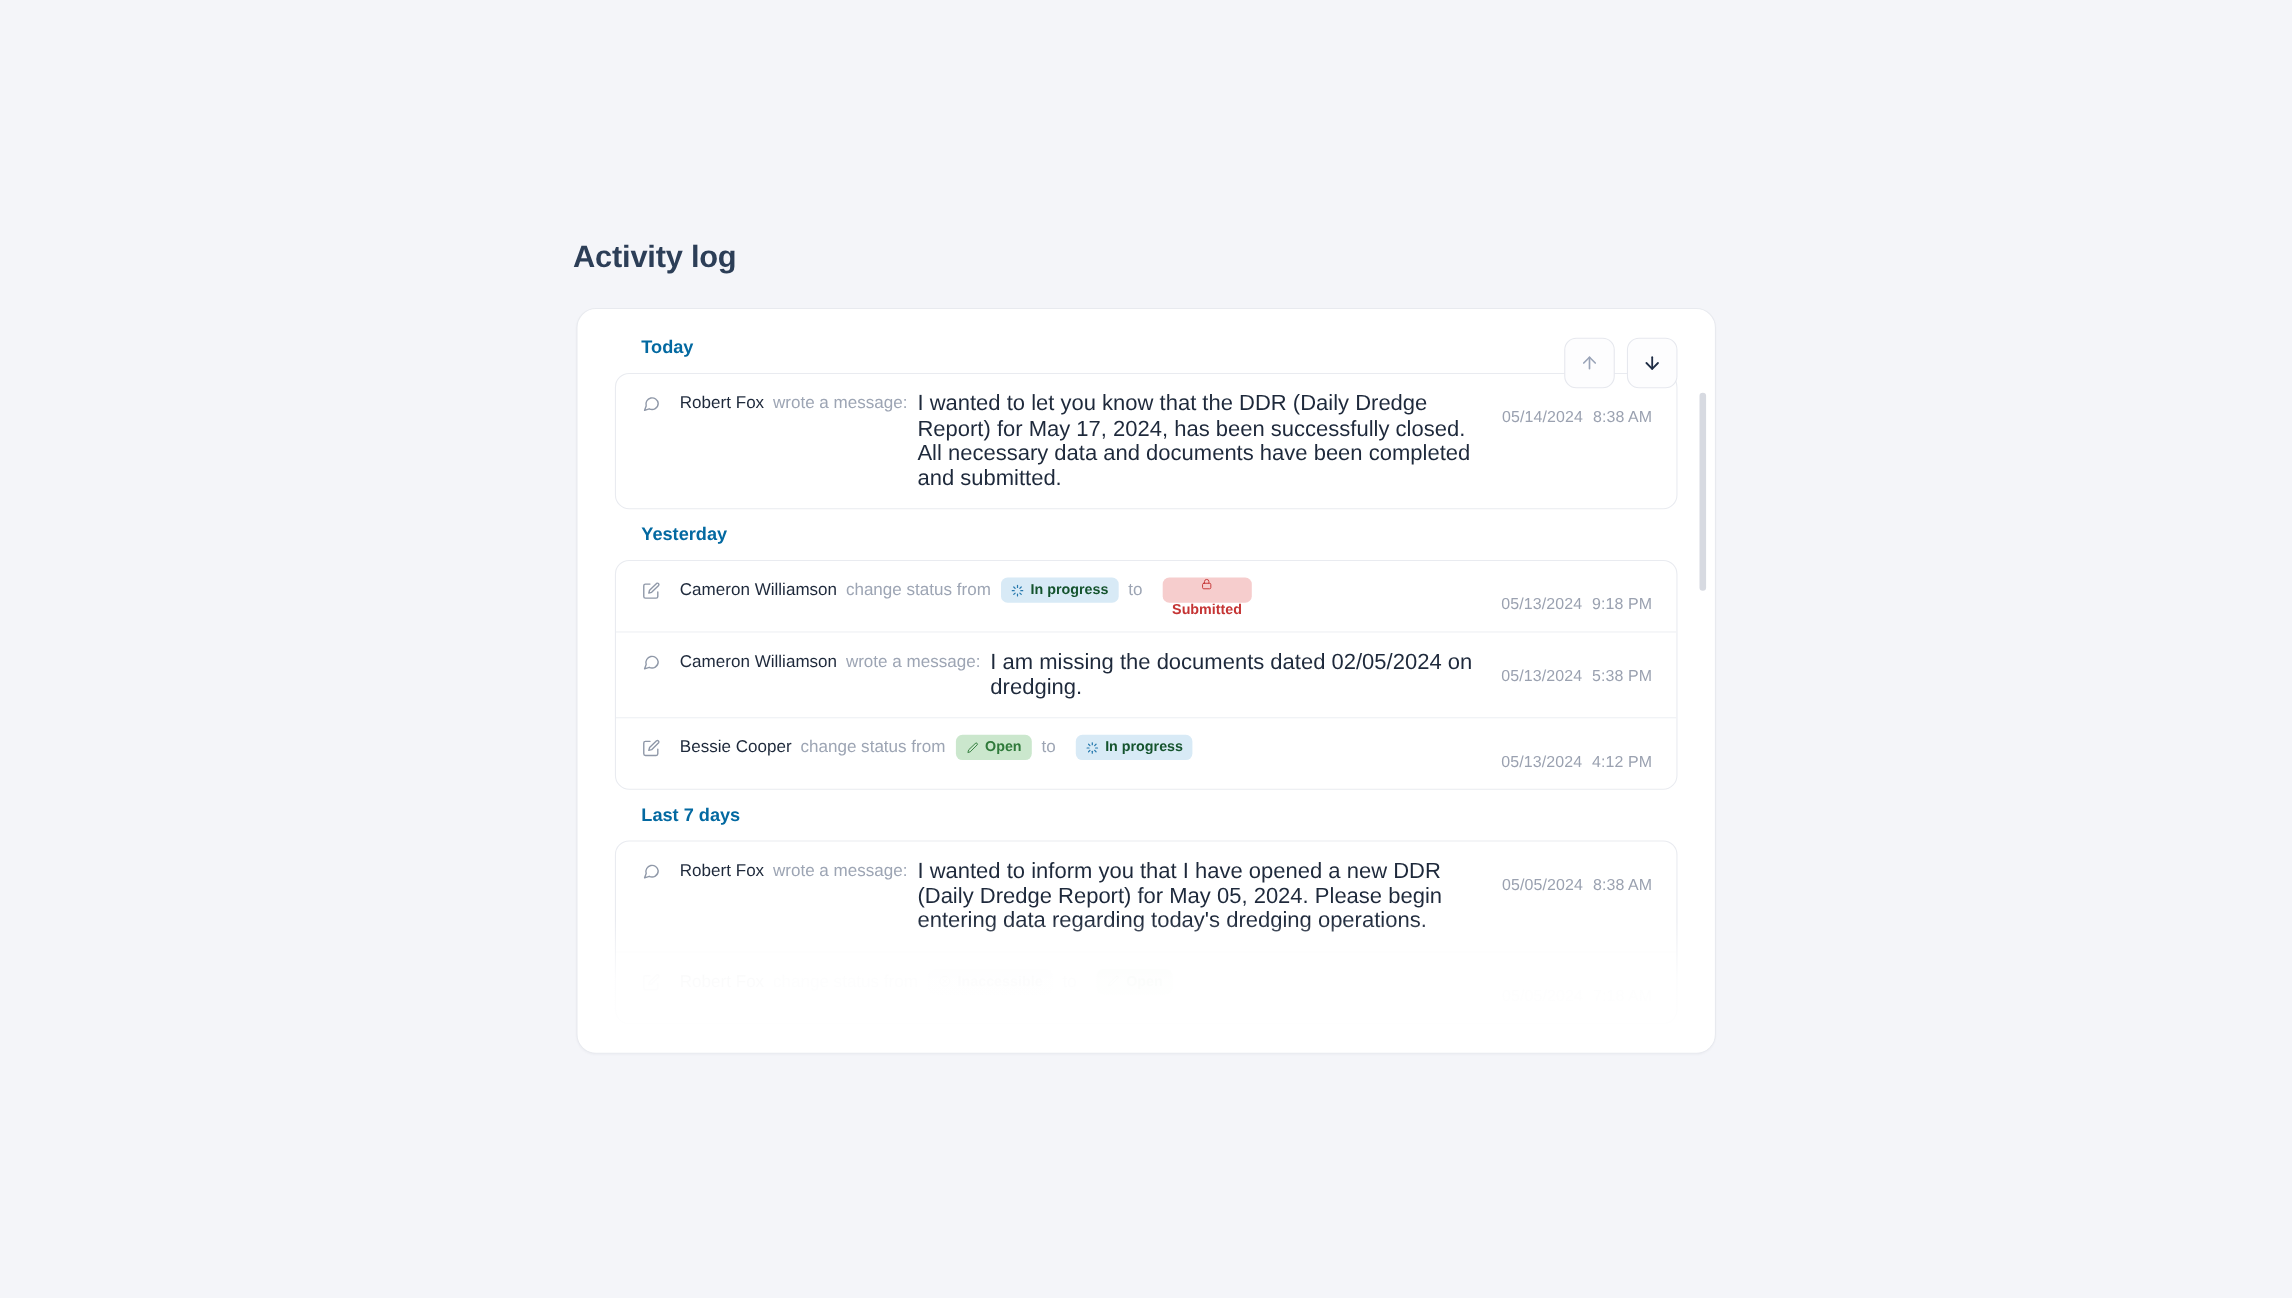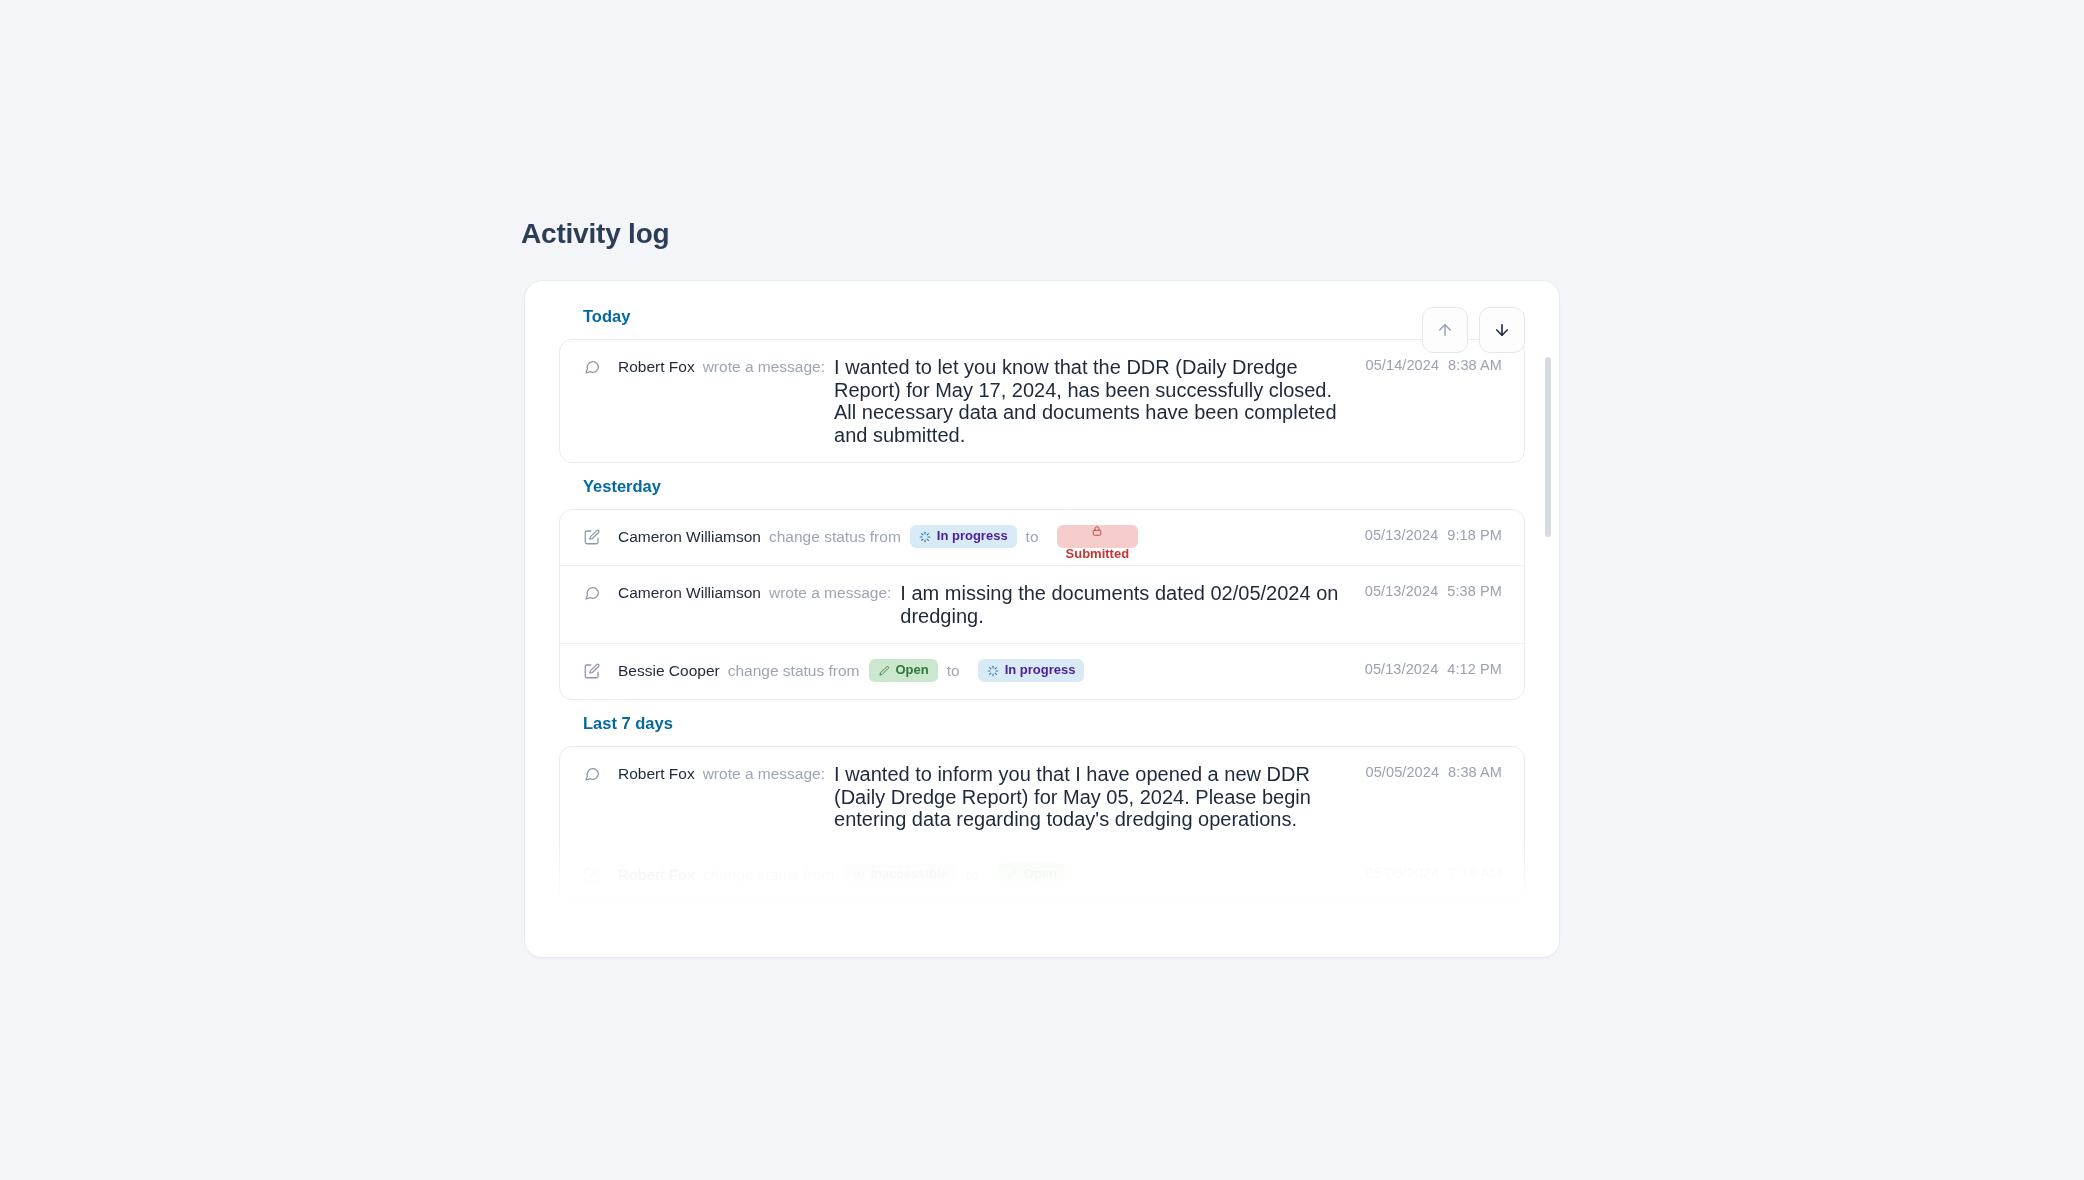--- a/index.html
+++ b/index.html
@@ -160,35 +160,35 @@
     padding: 0 9px;
     border-radius: 6px;
     font-size: 13px;
     font-weight: 700;
     white-space: nowrap;
     margin-left: 9px;
     position: relative;
     top: -1px;
   }
   .badge svg { display:block; flex: 0 0 auto; }
-  .badge.inprogress { background: #d8eaf6; color: #4c1d95; }
+  .badge.inprogress { background: #d8eaf6; color: #14532d; }
   .badge.inprogress svg { stroke: #2578ad; fill: none; }
   .badge.submitted  { background: #f6cdcd; color: #c53434; flex-direction: column; }
   .badge.submitted svg { stroke: #c53434; fill: none; }
   .badge.open       { background: #cbe7cd; color: #2f7a3a; }
   .badge.open svg { stroke: #2f7a3a; fill: none; }
   .badge.inaccessible { background: #eceef2; color: #6b7384; }
   .badge.inaccessible svg { stroke: #6b7384; fill: none; }
 
   .timestamp {
     flex: 0 0 auto;
     font-size: 14.5px;
     color: #9aa1b0;
     white-space: nowrap;
-    margin-top: 1px;
+    margin-top: 16px;
     letter-spacing: 0.1px;
   }
   .timestamp .tdate { margin-right: 9px; }
 
   
   .row.faded { opacity: 0.12; }
 
   
   .fade-mask {
     position: absolute;

